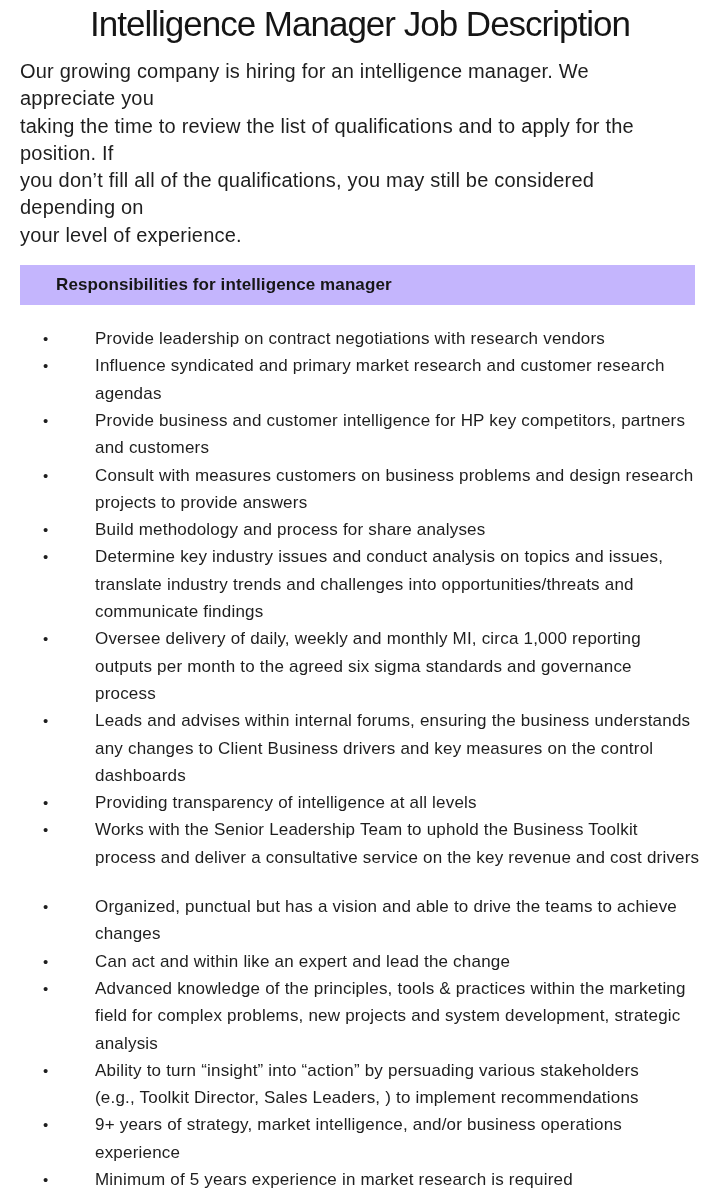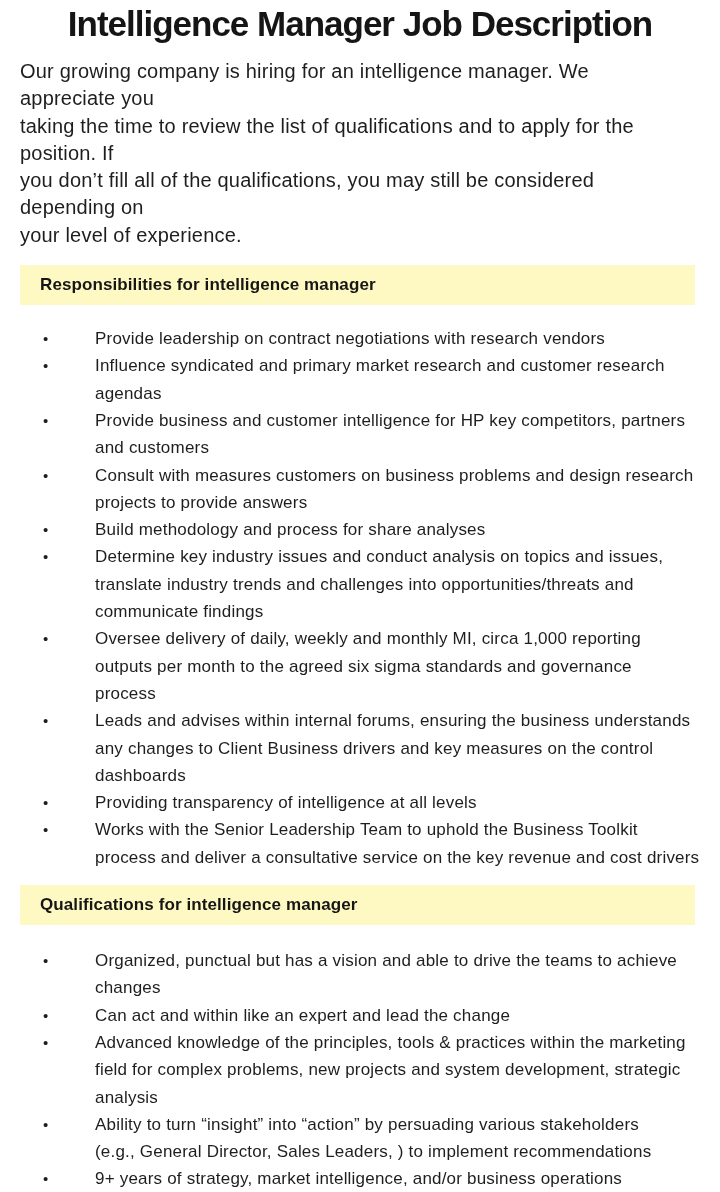--- a/index.html
+++ b/index.html
@@ -13,43 +13,43 @@
   }
   .page {
     width: 720px;
     height: 1192px;
     padding: 0 20px;
   }
   .page-title {
     padding-top: 4px;
     font-size: 35px;
     line-height: 40px;
-    font-weight: bold;
+    font-weight: normal;
     letter-spacing: -1px;
     text-align: center;
     color: #151515;
     white-space: nowrap;
   }
   .intro {
     margin-top: 14px;
     width: 634px;
     font-size: 20px;
     line-height: 27.3px;
     letter-spacing: 0.2px;
     white-space: pre-line;
   }
   .section { margin: 0; }
   .section-heading-bar {
     margin-top: 16px;
     width: 675px;
     height: 40px;
-    background: #fef9c3;
+    background: #c4b5fd;
     display: flex;
     align-items: center;
-    padding-left: 20px;
+    padding-left: 36px;
   }
   .section:nth-of-type(2) .section-heading-bar { margin-top: 14px; }
   .section-heading-text {
     font-size: 17px;
     font-weight: bold;
     letter-spacing: 0.1px;
     color: #161616;
   }
   ul.items {
     list-style: none;
@@ -139,43 +139,40 @@
           </li>
           <li>
             <span class="bullet">•</span>
             <span class="item-text">Works with the Senior Leadership Team to uphold the Business Toolkit
 process and deliver a consultative service on the key revenue and cost drivers</span>
           </li>
         </ul>
   </div>
 
   <div class="section">
-    <div class="section-heading-bar">
-      <span class="section-heading-text">Qualifications for intelligence manager</span>
-    </div>
     <ul class="items">
           <li>
             <span class="bullet">•</span>
             <span class="item-text">Organized, punctual but has a vision and able to drive the teams to achieve
 changes</span>
           </li>
           <li>
             <span class="bullet">•</span>
             <span class="item-text">Can act and within like an expert and lead the change</span>
           </li>
           <li>
             <span class="bullet">•</span>
             <span class="item-text">Advanced knowledge of the principles, tools &amp; practices within the marketing
 field for complex problems, new projects and system development, strategic
 analysis</span>
           </li>
           <li>
             <span class="bullet">•</span>
             <span class="item-text">Ability to turn “insight” into “action” by persuading various stakeholders
-(e.g., General Director, Sales Leaders, ) to implement recommendations</span>
+(e.g., Toolkit Director, Sales Leaders, ) to implement recommendations</span>
           </li>
           <li>
             <span class="bullet">•</span>
             <span class="item-text">9+ years of strategy, market intelligence, and/or business operations
 experience</span>
           </li>
           <li>
             <span class="bullet">•</span>
             <span class="item-text">Minimum of 5 years experience in market research is required</span>
           </li>

